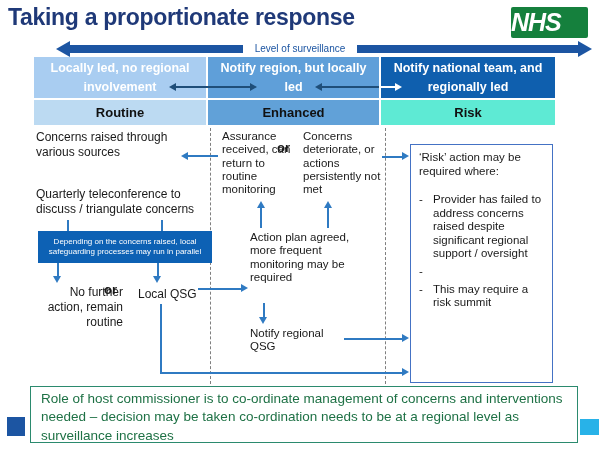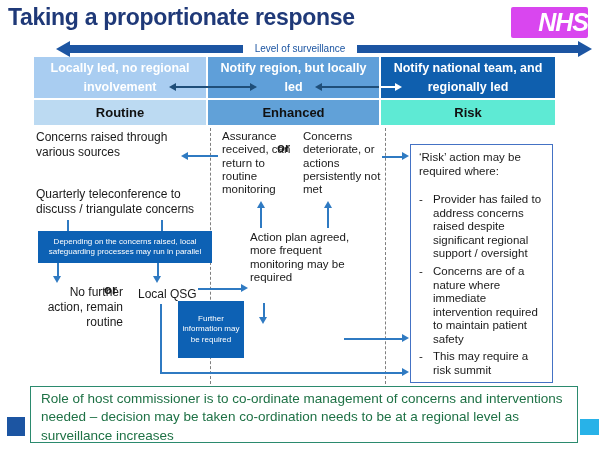--- a/index.html
+++ b/index.html
@@ -3,22 +3,22 @@
 <meta charset="utf-8">
 <style>
   html,body{margin:0;padding:0;background:#fff;}
   #slide{
     position:relative;width:600px;height:469px;background:#fff;overflow:hidden;
     font-family:"Liberation Sans", sans-serif;color:#1a1a1a;
   }
   .abs{position:absolute;}
   
   .title{left:8px;top:4px;font-size:23px;font-weight:bold;color:#1f3978;letter-spacing:-0.3px;}
-  .nhs{left:511px;top:7px;width:77px;height:31px;background:#d946ef;border-radius:2px;
-       display:flex;align-items:center;justify-content:flex-end;}
+  .nhs{left:511px;top:7px;width:77px;height:31px;background:#15803d;border-radius:2px;
+       display:flex;align-items:center;justify-content:flex-start;}
   .nhs span{color:#fff;font-weight:bold;font-style:italic;font-size:25px;letter-spacing:-1px;}
   
   .bar{left:70px;top:45px;width:508px;height:8px;background:#1c55a2;}
   .surv-label{left:243px;top:42px;width:114px;height:13px;background:#fff;text-align:center;
       font-size:10px;line-height:13px;color:#1c55a2;}
   
   .cell{display:flex;align-items:center;justify-content:center;text-align:center;}
   .hdr{top:57px;height:41px;color:#fff;font-weight:bold;font-size:12.5px;line-height:1.5;}
   .lvl{top:100px;height:25px;font-size:13px;font-weight:600;color:#111;}
   .c1{left:34px;width:172px;}
@@ -125,51 +125,50 @@
   <div class="abs or" style="left:104px;top:282px;">or</div>
   <div class="abs txt" style="left:138px;top:287px;">Local QSG</div>
 
   <div class="abs hline" style="left:198px;top:288px;width:43px;"></div>
   <div class="abs tri tri-r" style="left:241px;top:284px;"></div>
 
   <div class="abs vline" style="left:160px;top:304px;height:70px;"></div>
   <div class="abs hline" style="left:160px;top:372px;width:242px;"></div>
   <div class="abs tri tri-r" style="left:402px;top:368px;"></div>
 
-  <div class="abs bluebox" style="left:178px;top:301px;width:66px;height:57px;">Further information may be required</div>
 
   <div class="abs txt-sm" style="left:222px;top:130px;width:76px;">Assurance received, can return to routine monitoring</div>
   <div class="abs or" style="left:277px;top:140px;">or</div>
   <div class="abs txt-sm" style="left:303px;top:130px;width:84px;">Concerns deteriorate, or actions persistently not met</div>
 
   <div class="abs tri tri-u" style="left:257px;top:201px;"></div>
   <div class="abs vline" style="left:260px;top:208px;height:20px;"></div>
   <div class="abs tri tri-u" style="left:324px;top:201px;"></div>
   <div class="abs vline" style="left:327px;top:208px;height:20px;"></div>
 
   <div class="abs txt-sm" style="left:250px;top:231px;width:104px;">Action plan agreed, more frequent monitoring may be required</div>
 
   <div class="abs vline" style="left:263px;top:303px;height:14px;"></div>
   <div class="abs tri tri-d" style="left:259px;top:317px;"></div>
 
+  <div class="abs txt-sm" style="left:250px;top:327px;width:98px;">Notify regional QSG</div>
   <div class="abs hline" style="left:344px;top:338px;width:58px;"></div>
   <div class="abs tri tri-r" style="left:402px;top:334px;"></div>
 
   <div class="abs hline" style="left:382px;top:156px;width:20px;"></div>
   <div class="abs tri tri-r" style="left:402px;top:152px;"></div>
 
   <div class="abs riskbox">
     <div class="risk-intro">‘Risk’ action may be required where:</div>
     <div class="bullet">
       <span class="mk">-</span>
       <span>Provider has failed to address concerns raised despite significant regional support / oversight</span>
     </div>
     <div class="bullet">
       <span class="mk">-</span>
-      <span>Concerns are of a nature where immediate intervention required to maintain patient safety</span>
     </div>
     <div class="bullet">
       <span class="mk">-</span>
       <span>This may require a risk summit</span>
     </div>
   </div>
 
   <div class="abs footer">Role of host commissioner is to co-ordinate management of concerns and interventions needed – decision may be taken co-ordination needs to be at a regional level as surveillance increases</div>
   <div class="abs sq-dark"></div>
   <div class="abs sq-cyan"></div>

